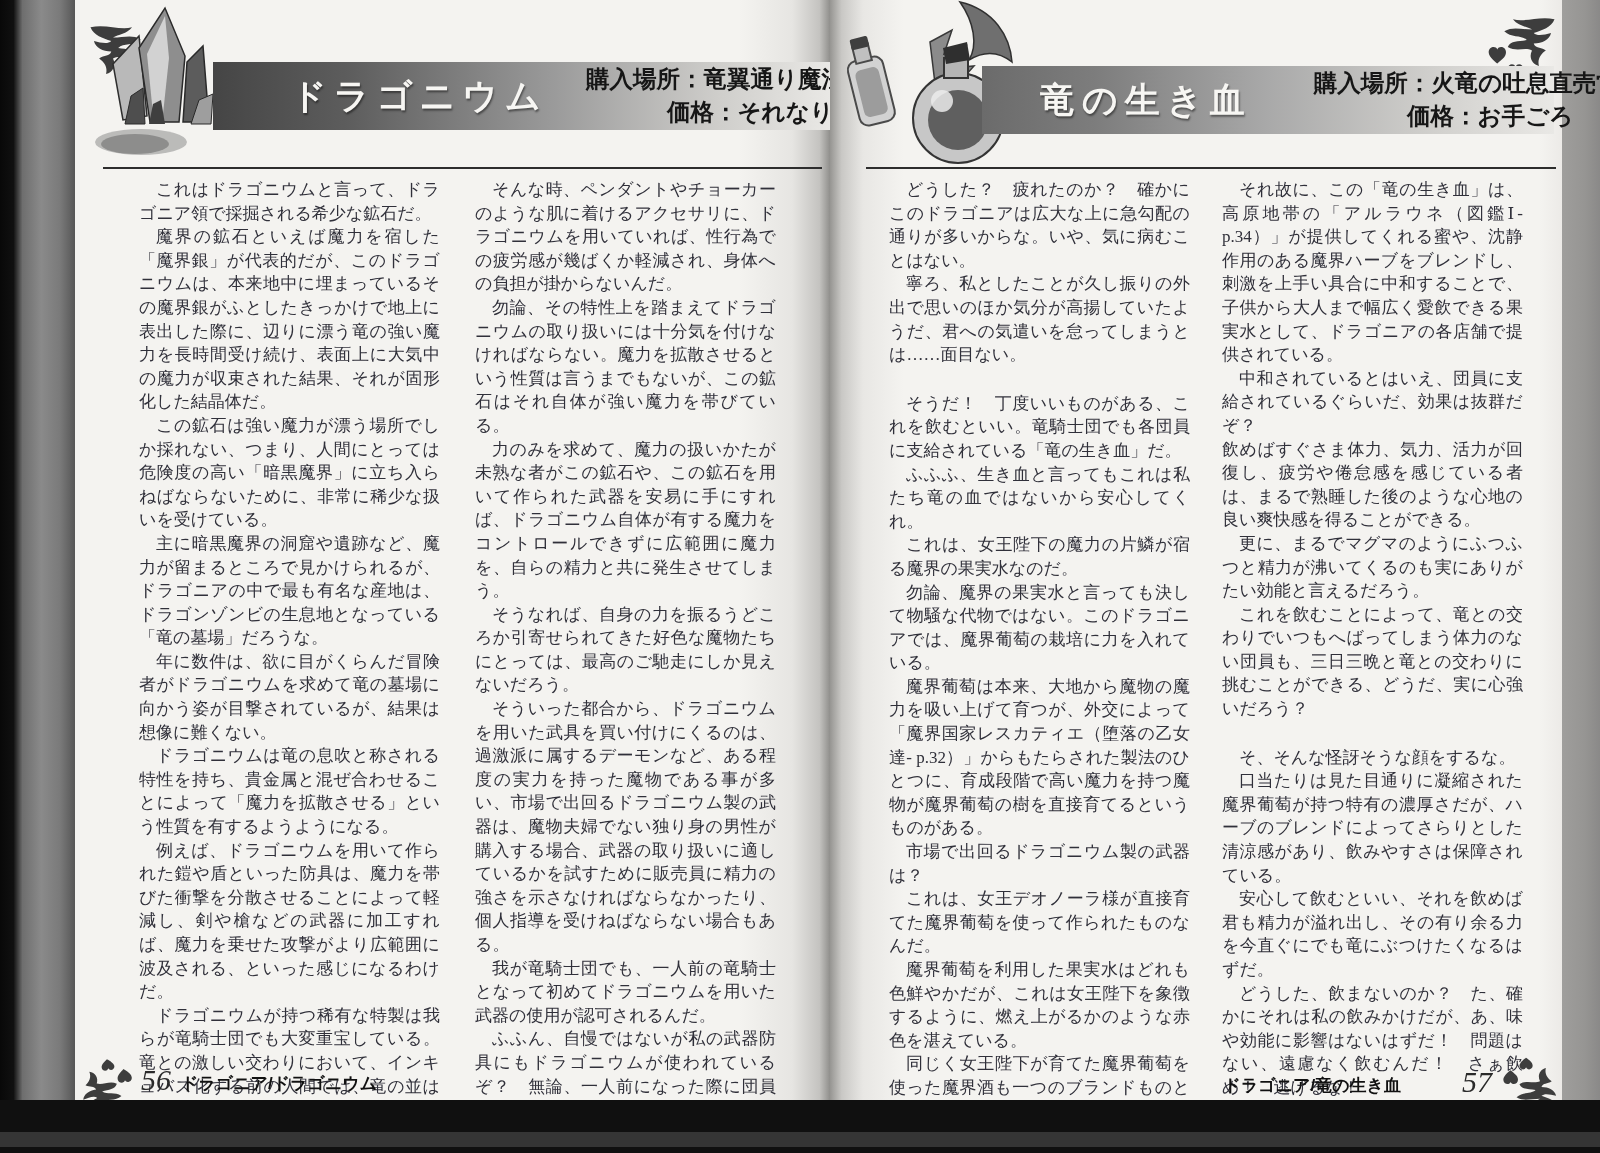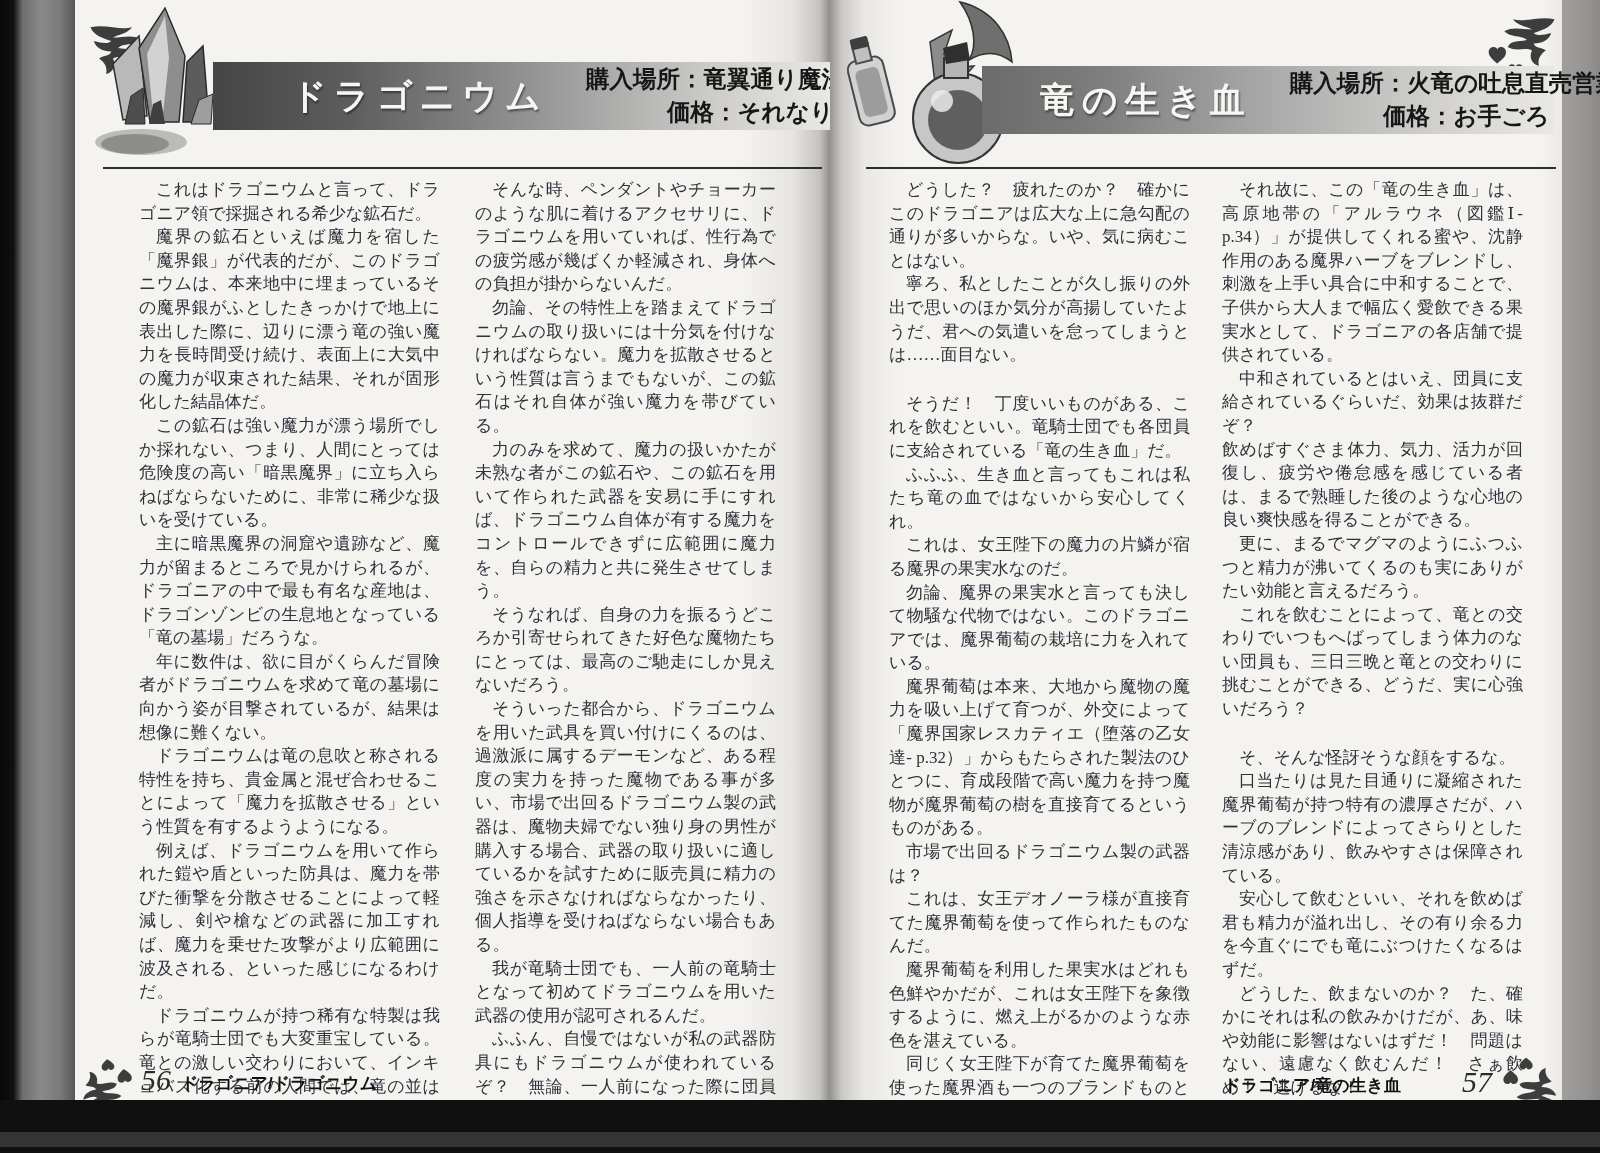--- a/index.html
+++ b/index.html
@@ -40,20 +40,21 @@
   .banner {
     position:absolute; height:68px; display:flex; align-items:center;
   }
   .banner-l {
     left:138px; top:62px; right:0;
     background:linear-gradient(to right,#454545 0%,#5d5d5d 22%,#9a9a9a 55%,#cfcecb 82%,#e9e8e5 100%);
   }
   .banner-r {
     left:152px; top:66px; right:8px;
     background:linear-gradient(to right,#6b6b6b 0%,#7d7d7d 20%,#a9a9a9 50%,#d2d1ce 80%,#e9e8e5 100%);
+    gap:24px;
   }
   .banner-title {
     color:#f7f6f3; font-size:35px; font-weight:bold; letter-spacing:7px;
     white-space:nowrap; text-shadow:1px 2px 2px rgba(0,0,0,.45);
   }
   .banner-l .banner-title { padding-left:78px; }
   .banner-r .banner-title { padding-left:58px; }
   .banner-info {
     margin-left:38px; color:#161616; font-weight:bold;
     font-size:23.5px; line-height:33px; text-align:center; white-space:nowrap;

